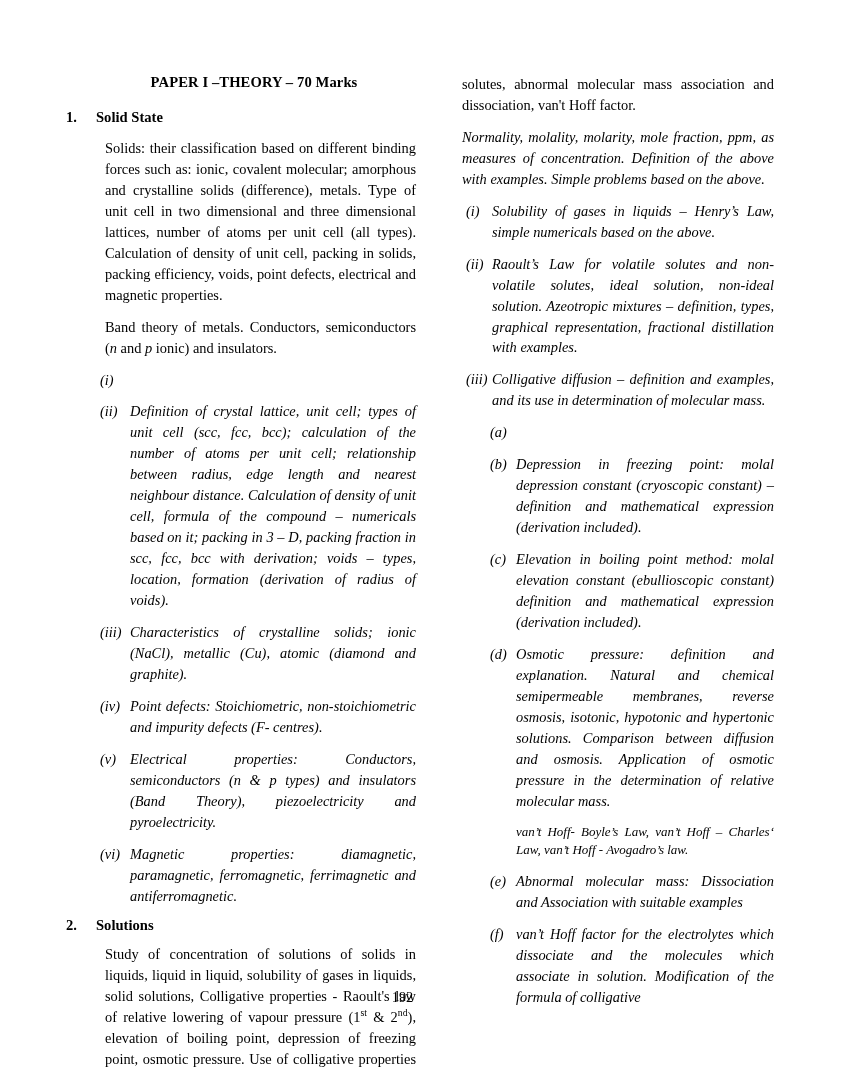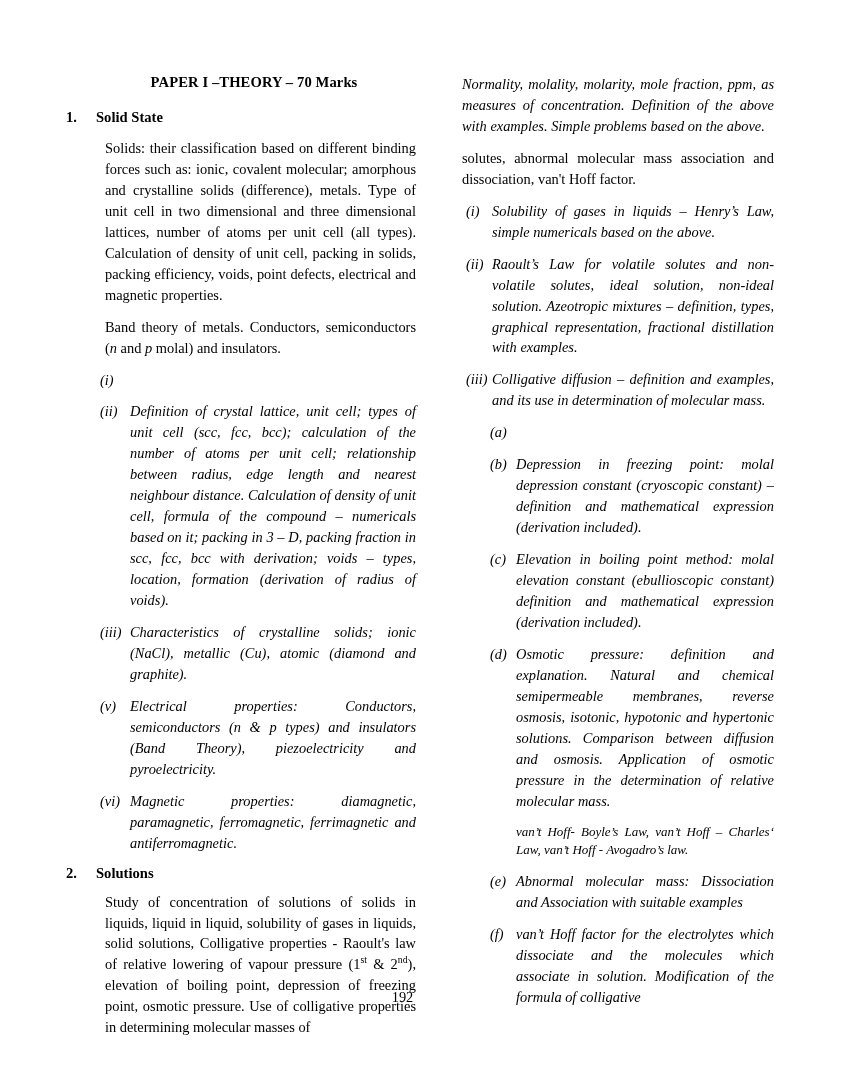--- a/index.html
+++ b/index.html
@@ -143,36 +143,40 @@
 
       <div class="doc-title">PAPER I –THEORY – 70 Marks</div>
 
       <div class="section-head">
         <span class="num">1.</span>
         <span class="title">Solid State</span>
       </div>
 
       <p class="para">Solids: their classification based on different binding forces such as:   ionic, covalent molecular; amorphous and crystalline solids (difference), metals. Type of unit cell in two dimensional and three dimensional lattices, number of atoms per unit cell (all types). Calculation of density of unit cell, packing in solids, packing efficiency, voids, point defects, electrical and magnetic properties.</p>
 
-      <p class="para"><span>Band    theory    of    metals.    Conductors, semiconductors (</span><span class="it">n</span><span> and </span><span class="it">p</span><span> molal) and  insulators.</span></p>
+      <p class="para"><span>Band    theory    of    metals.    Conductors, semiconductors (</span><span class="it">n</span><span> and </span><span class="it">p</span><span> ionic) and  insulators.</span></p>
 
       <div class="item roman">
         <span class="marker">(i)</span>
       </div>
 
       <div class="item roman">
         <span class="marker">(ii)</span>
         <span class="body">Definition of crystal lattice, unit cell; types of unit cell (scc, fcc, bcc); calculation of the number of atoms per unit cell; relationship between radius, edge length and nearest neighbour distance. Calculation of density of unit cell, formula of the compound – numericals based on it; packing in 3 – D, packing fraction in scc, fcc, bcc with derivation; voids – types, location, formation (derivation of radius of voids).</span>
       </div>
 
       <div class="item roman">
         <span class="marker">(iii)</span>
         <span class="body">Characteristics of crystalline solids; ionic (NaCl), metallic (Cu), atomic (diamond and graphite).</span>
       </div>
 
+      <div class="item roman">
+        <span class="marker">(iv)</span>
+        <span class="body">Point defects: Stoichiometric, non-stoichiometric and impurity defects (F- centres).</span>
+      </div>
 
       <div class="item roman">
         <span class="marker">(v)</span>
         <span class="body">Electrical properties: Conductors, semiconductors (n &amp; p types) and insulators (Band Theory), piezoelectricity and pyroelectricity.</span>
       </div>
 
       <div class="item roman">
         <span class="marker">(vi)</span>
         <span class="body">Magnetic properties: diamagnetic, paramagnetic, ferromagnetic, ferrimagnetic and antiferromagnetic.</span>
       </div>
@@ -181,23 +185,23 @@
         <span class="num">2.</span>
         <span class="title">Solutions</span>
       </div>
 
       <p class="para under-head"><span>Study of concentration of solutions of solids in liquids, liquid in liquid, solubility of gases in liquids, solid solutions, Colligative properties - Raoult's law of relative lowering of vapour pressure (1</span><sup>st</sup><span> &amp; 2</span><sup>nd</sup><span>), elevation of boiling point, depression of freezing point, osmotic pressure. Use of colligative properties in determining molecular masses of</span></p>
 
     </div>
 
     <div class="col col-right">
 
+      <p class="para" style="padding-left:0;">solutes, abnormal molecular mass association and dissociation, van't Hoff factor.</p>
+
       <p class="para italic" style="padding-left:0;">Normality, molality, molarity, mole fraction, ppm, as measures of concentration. Definition of the above with examples. Simple problems based on the above.</p>
-
-      <p class="para" style="padding-left:0;">solutes, abnormal molecular mass association and dissociation, van't Hoff factor.</p>
 
       <div class="item roman">
         <span class="marker">(i)</span>
         <span class="body">Solubility of gases in liquids – Henry’s Law, simple numericals based on the above.</span>
       </div>
 
       <div class="item roman">
         <span class="marker">(ii)</span>
         <span class="body">Raoult’s Law for volatile solutes and non-volatile solutes, ideal solution, non-ideal solution. Azeotropic mixtures – definition, types, graphical representation, fractional distillation with examples.</span>
       </div>

